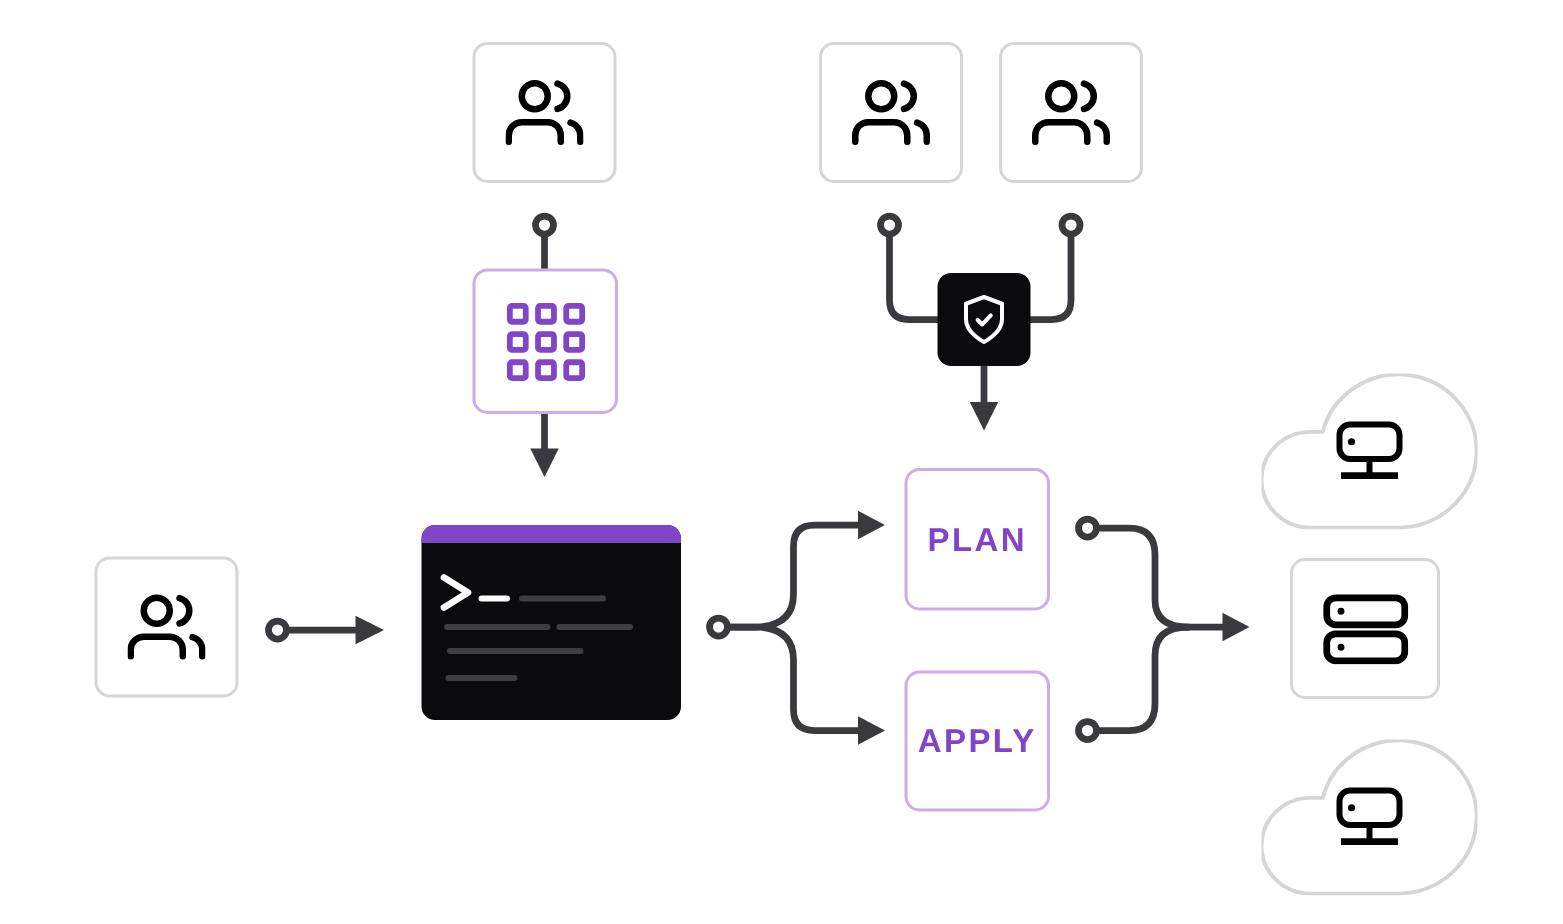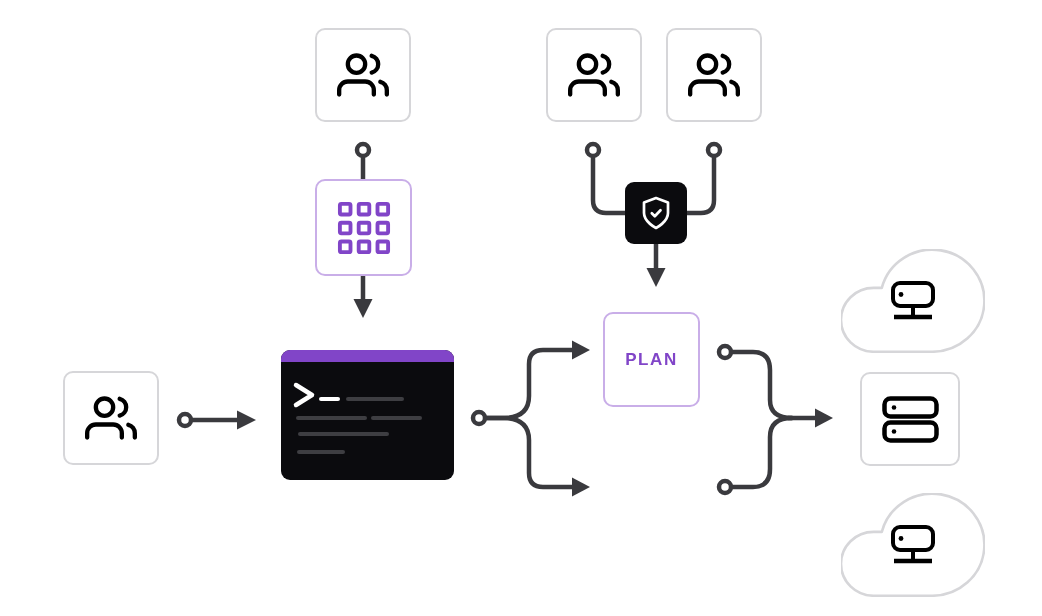--- a/index.html
+++ b/index.html
@@ -14,21 +14,21 @@
   *{margin:0;padding:0;box-sizing:border-box}
   html,body{background:#fff}
   body{font-family:"Liberation Sans", sans-serif;}
   .canvas{position:relative;width:1042px;height:616px;background:var(--white);overflow:hidden}
   .layer{position:absolute;left:0;top:0;width:1042px;height:616px}
   .connectors{z-index:1}
   .node{position:absolute;z-index:2;display:flex;align-items:center;justify-content:center}
   .box{background:var(--white);border:2px solid var(--border_gray);border-radius:10px}
   .box--purple{border-color:var(--purple_light)}
   .shieldbox{background:var(--black);border-radius:9px}
-  .step-label{color:var(--purple);font-weight:bold;font-size:17px;letter-spacing:1.6px}
+  .step-label{color:var(--purple);font-weight:bold;font-size:22px;letter-spacing:1.6px}
   .terminal{background:var(--black);border-radius:9px;overflow:hidden;display:block}
   .terminal-titlebar{height:12px;background:var(--purple)}
   .cloud-node{background:transparent}
   .cloud-shape{position:absolute;left:0;top:0}
   .cloud-icon{position:relative;z-index:1}
   svg{display:block}
   .st-line{stroke:var(--line)}
   .fl-line{fill:var(--line)}
   .ring{fill:var(--white);stroke:var(--line)}
 </style>
@@ -150,20 +150,23 @@
         <path d="M12 22s8-4 8-10V5l-8-3-8 3v7c0 6 8 10 8 10z"></path>
         <polyline points="9.2,12.2 11.2,14.2 15,10.2"></polyline>
       </svg>
     </span>
   </div>
 
   <div class="node box box--purple" style="left:603px;top:312px;width:97px;height:95px">
     <span class="step-label">PLAN</span>
   </div>
 
+  <div class="node box box--purple" style="left:603px;top:447px;width:97px;height:94px">
+    <span class="step-label">APPLY</span>
+  </div>
 
   <div class="node cloud-node" style="left:841px;top:249px;width:144px;height:104px">
     <span class="cloud-shape">
       <svg width="144" height="104" viewBox="1 3.9 22.1 16.3" preserveAspectRatio="none">
         <path d="M18 10h-1.26A8 8 0 1 0 9 20h9a5 5 0 0 0 0-10z" transform="translate(24,0) scale(-1,1)" fill="#FFFFFF" stroke="var(--border_gray)" stroke-width="2.6" vector-effect="non-scaling-stroke" stroke-linejoin="round"></path>
       </svg>
     </span>
     <span class="cloud-icon">
       <svg width="46" height="42" viewBox="0 0 46 42" fill="none">
         <rect x="3" y="3" width="40" height="23" rx="7" stroke="#000" stroke-width="4"></rect>

